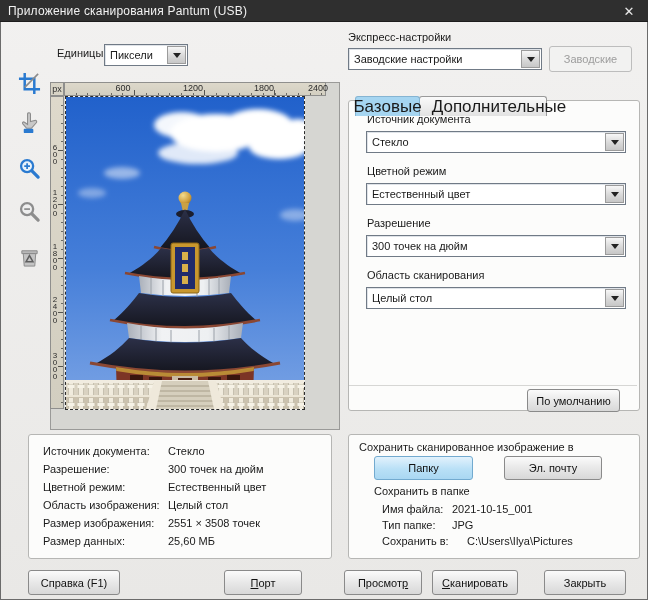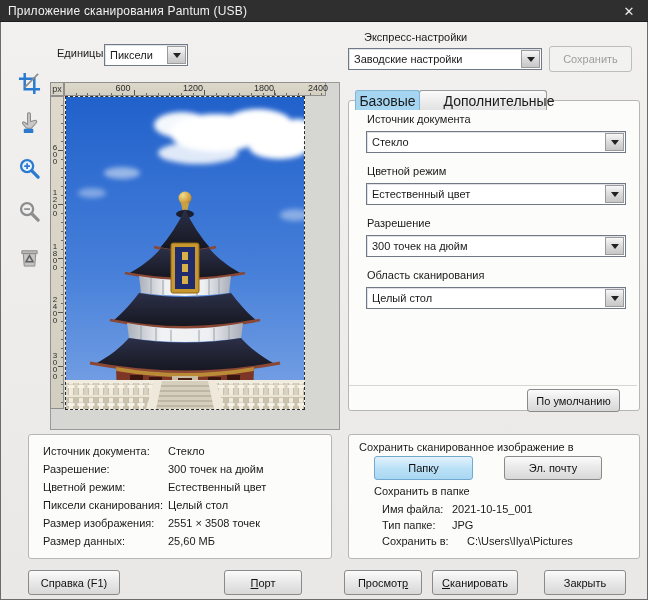--- a/index.html
+++ b/index.html
@@ -25,22 +25,22 @@
          border:1px solid #9b9b9b;display:flex;align-items:center;justify-content:center;}
   .combo .drop::after{content:"";border:4px solid transparent;border-top:5px solid #222;margin-top:5px;}
   .btn{position:absolute;display:flex;align-items:center;justify-content:center;
        background:linear-gradient(#fbfbfb,#e8e8e8 50%,#d8d8d8);border:1px solid #8a8a8a;
        border-radius:3px;font-size:11px;color:#111;white-space:nowrap;}
   .btn.disabled{background:#f2f2f1;border-color:#bdbdbd;color:#9d9d9d;}
   .btn.blue{background:linear-gradient(#e2f2fc,#b9e0f6 55%,#a9d7f2);border-color:#72aacf;}
   .panel{position:absolute;background:#fcfcfb;border:1px solid #b6b6b4;border-radius:3px;}
 
   
-  .tab{position:absolute;height:19px;top:90px;display:flex;align-items:center;justify-content:center;
-       border:1px solid #9a9a9a;border-bottom:none;border-radius:3px 3px 0 0;font-size:14px;}
+  .tab{position:absolute;height:19px;top:96px;display:flex;align-items:center;justify-content:center;
+       border:1px solid #9a9a9a;border-bottom:none;border-radius:3px 3px 0 0;font-size:17px;}
   .tab.active{background:#a5d5f1;border-color:#85b4d2;z-index:3;}
   .tab.inactive{background:linear-gradient(#fafafa,#e2e2e2);z-index:1;}
 
   
   .canvas{position:absolute;left:50px;top:82px;width:290px;height:348px;background:#d6d6d2;
           box-shadow:inset 0 0 0 1px #9a9a98;}
   .ruler{position:absolute;background:linear-gradient(#ded9cb,#d2cec0);box-shadow:inset 0 0 0 1px #8f8f8d;color:#333;}
   .ruler.h{left:64px;top:82px;width:262px;height:14px;
      background-image:repeating-linear-gradient(90deg,#55544f 0 1px,transparent 1px 70px),
                       repeating-linear-gradient(90deg,#6b6a64 0 1px,transparent 1px 11.7px),
@@ -86,26 +86,26 @@
     <span class="t">Приложение сканирования Pantum (USB)</span>
   </div>
   <div class="close-x">✕</div>
 
   <span class="lbl" style="left:57px;top:47px;">Единицы</span>
   <div class="combo" style="left:104px;top:44px;width:82px;">
     <span class="val">Пиксели</span>
     <span class="drop"></span>
   </div>
 
-  <span class="lbl" style="left:348px;top:31px;margin-left:16px;">Экспресс-настройки</span>
+  <span class="lbl" style="left:348px;top:31px;">Экспресс-настройки</span>
   <div class="combo" style="left:348px;top:48px;width:192px;">
     <span class="val">Заводские настройки</span>
     <span class="drop"></span>
   </div>
-  <div class="btn disabled" style="left:549px;top:46px;width:81px;height:24px;">Сохранить</div>
+  <div class="btn disabled" style="left:549px;top:46px;width:81px;height:24px;">Заводские</div>
 
   <div class="tool" style="top:70px;">
     <svg width="23" height="23" viewBox="0 0 24 24">
       <path d="M7 1v17h16" fill="none" stroke="#2a7ad0" stroke-width="2.6"></path>
       <path d="M1 7h16v16" fill="none" stroke="#2a7ad0" stroke-width="2.6"></path>
       <path d="M21 2 7 16" stroke="#8b8b8b" stroke-width="1.6"></path>
     </svg>
   </div>
   <div class="tool" style="top:110px;">
     <svg width="23" height="23" viewBox="0 0 24 24">
@@ -290,21 +290,21 @@
     </div>
     <div class="irow" style="top:28px;">
       <span class="ilab">Разрешение:</span>
       <span class="ival">300 точек на дюйм</span>
     </div>
     <div class="irow" style="top:46px;">
       <span class="ilab">Цветной режим:</span>
       <span class="ival">Естественный цвет</span>
     </div>
     <div class="irow" style="top:64px;">
-      <span class="ilab">Пиксели сканирования:</span>
+      <span class="ilab">Область изображения:</span>
       <span class="ival">Целый стол</span>
     </div>
     <div class="irow" style="top:82px;">
       <span class="ilab">Размер изображения:</span>
       <span class="ival">2551 × 3508  точек</span>
     </div>
     <div class="irow" style="top:100px;">
       <span class="ilab">Размер данных:</span>
       <span class="ival">25,60 МБ</span>
     </div>

